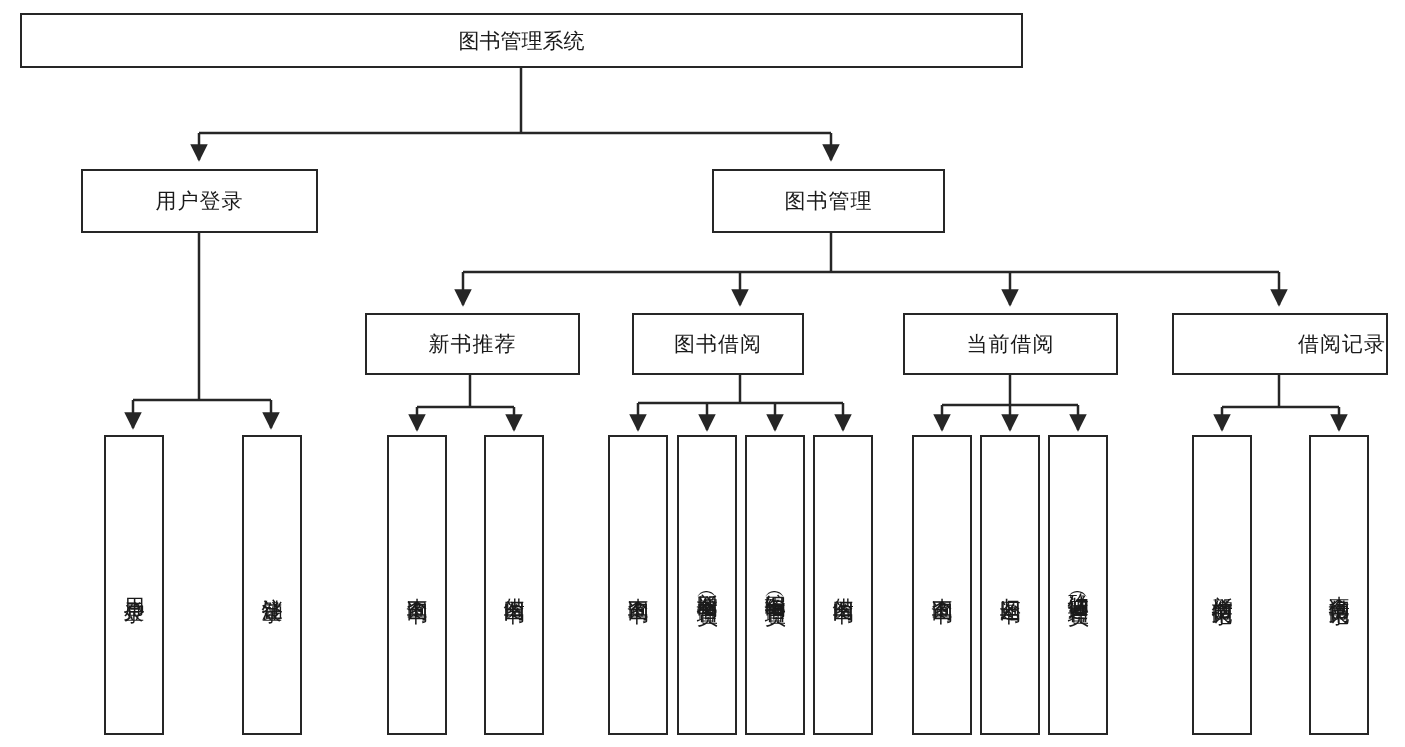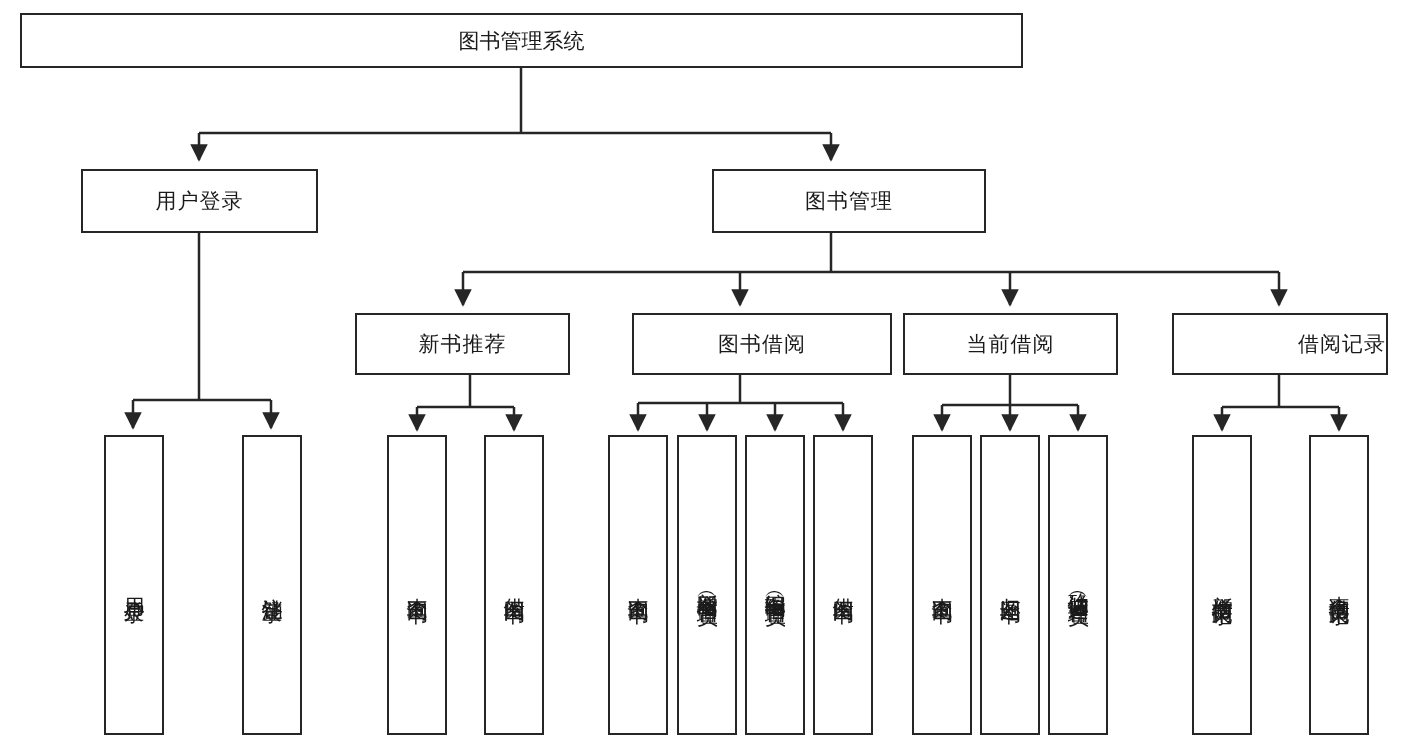--- a/index.html
+++ b/index.html
@@ -125,28 +125,28 @@
     </g>
   </svg>
 
   <div class="node root" style="left:20px; top:13px; width:1003px; height:55px;">
     <span>图书管理系统</span>
   </div>
 
   <div class="node h" style="left:81px; top:169px; width:237px; height:64px;">
     <span>用户登录</span>
   </div>
-  <div class="node h" style="left:712px; top:169px; width:274px; height:64px;">
+  <div class="node h" style="left:712px; top:169px; width:233px; height:64px;">
     <span>图书管理</span>
   </div>
 
-  <div class="node h" style="left:355px; top:313px; width:215px; height:62px;text-align:center;">
+  <div class="node h" style="left:365px; top:313px; width:215px; height:62px;text-align:center;">
     <span>新书推荐</span>
   </div>
-  <div class="node h" style="left:632px; top:313px; width:260px; height:62px;">
+  <div class="node h" style="left:632px; top:313px; width:172px; height:62px;">
     <span>图书借阅</span>
   </div>
   <div class="node h" style="left:903px; top:313px; width:215px; height:62px;">
     <span>当前借阅</span>
   </div>
   <div class="node h" style="left:1172px; top:313px; width:216px; height:62px;justify-content:flex-end;">
     <span>借阅记录</span>
   </div>
 
   <div class="node v" style="left:104px; top:435px; width:60px; height:300px;">

